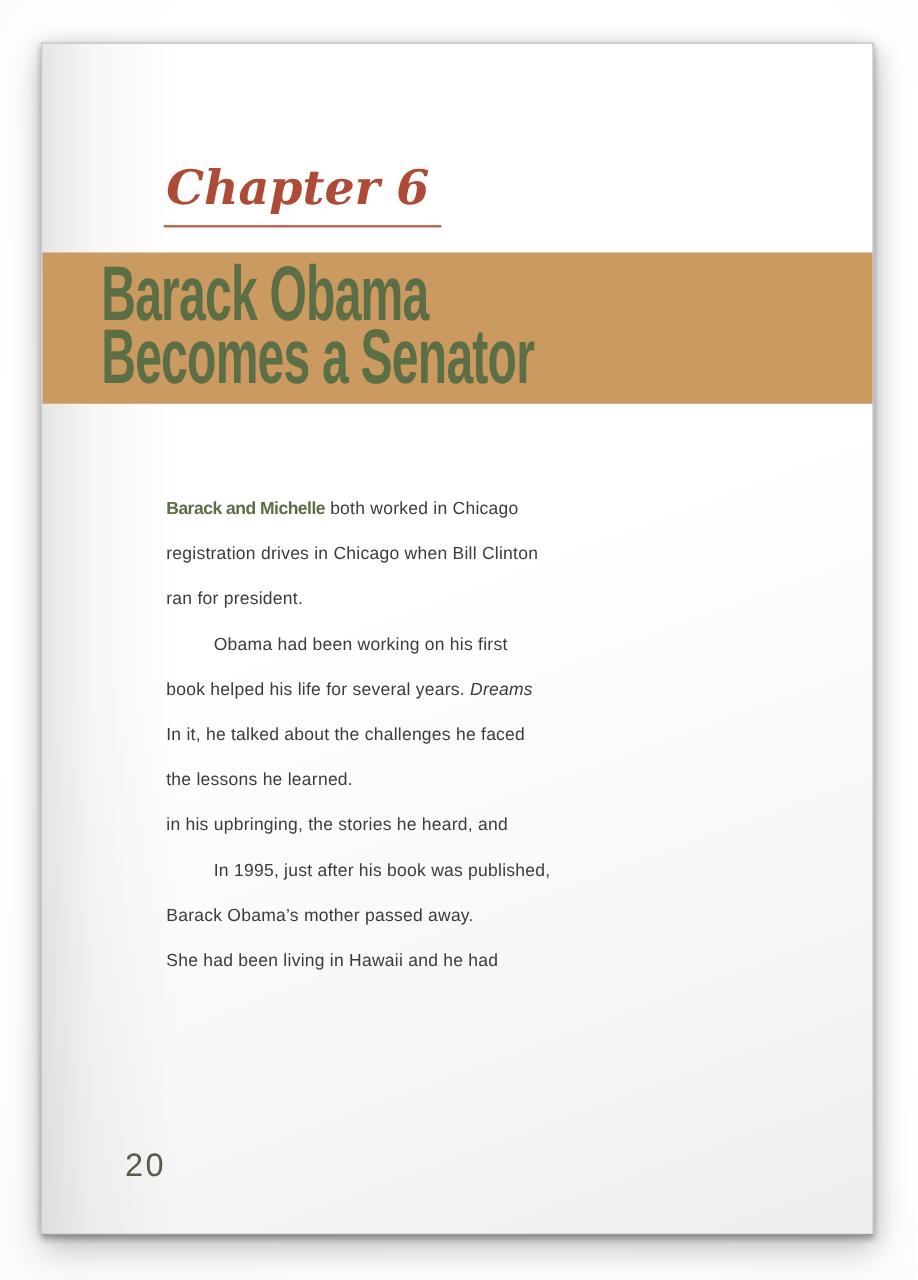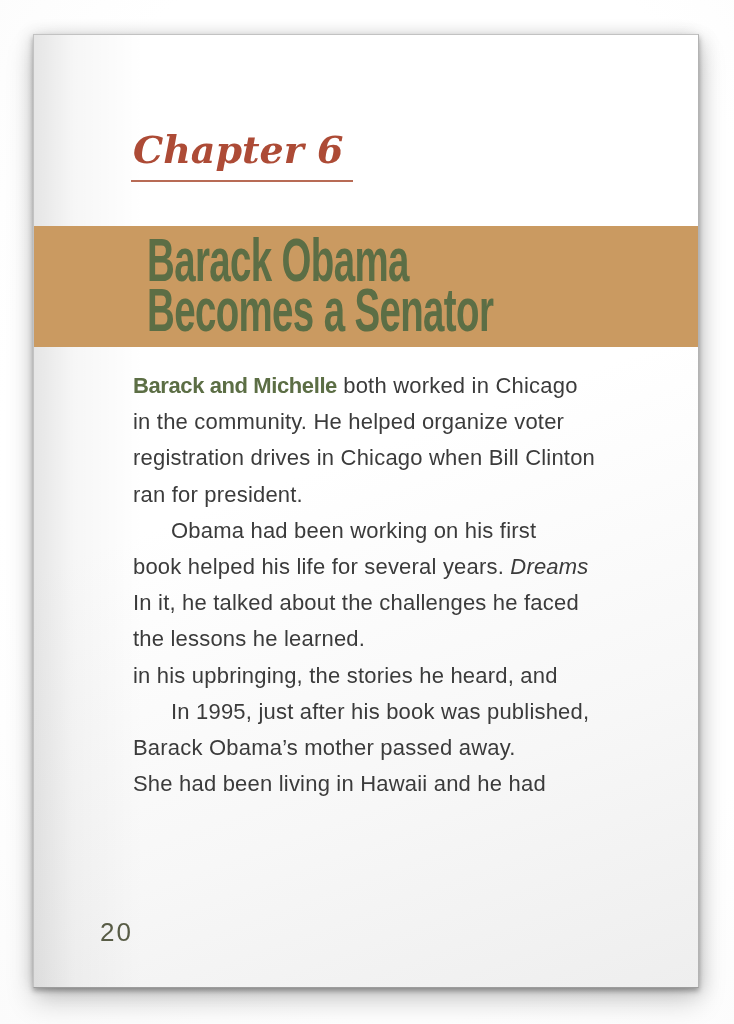--- a/index.html
+++ b/index.html
@@ -50,43 +50,42 @@
     padding: 0 10px 9px 2px;
     border-bottom: 2px solid #b86b55;
   }
 
   
   .banner {
     position: absolute;
     left: 0; top: 167px;
     width: 100%; height: 121px;
     background: #ca9a61;
-    padding: 9px 0 0 113px;
-    margin-top: 24px;
+    padding: 9px 0 0 47px;
   }
   .title-line {
     color: #5c6e45;
     font-family: "Liberation Sans", sans-serif;
     font-weight: bold;
     font-size: 62px;
     line-height: 50px;
     height: 50px;
     letter-spacing: -1px;
     white-space: nowrap;
     transform: scaleX(0.62);
     transform-origin: 0 50%;
   }
 
   
   .body-text {
     position: absolute;
-    left: 99px; top: 333px;
+    left: 99px; top: 353px;
     width: 500px;
     color: #3b3b3b;
-    font-size: 22px;
+    font-size: 14px;
     letter-spacing: 0.2px;
   }
   .line {
     height: 36.2px;
     line-height: 36.2px;
     white-space: nowrap;
   }
   .indent { padding-left: 38px; }
   .lead {
     color: #5c6e45;
@@ -114,21 +113,20 @@
       <span class="chapter-inner">Chapter 6</span>
     </div>
 
     <div class="banner">
       <div class="title-line">Barack Obama</div>
       <div class="title-line">Becomes a Senator</div>
     </div>
 
     <div class="body-text">
       <div class="line"><span class="lead">Barack and Michelle</span><span> both worked in Chicago</span></div>
-      <div class="line">in the community. He helped organize voter</div>
       <div class="line">registration drives in Chicago when Bill Clinton</div>
       <div class="line">ran for president.</div>
 
       <div class="line indent">Obama had been working on his first</div>
       <div class="line"><span>book helped his life for several years. </span><span class="ital">Dreams</span></div>
       <div class="line">In it, he talked about the challenges he faced</div>
       <div class="line">the lessons he learned.</div>
       <div class="line">in his upbringing, the stories he heard, and</div>
 
       <div class="line indent">In 1995, just after his book was published,</div>

